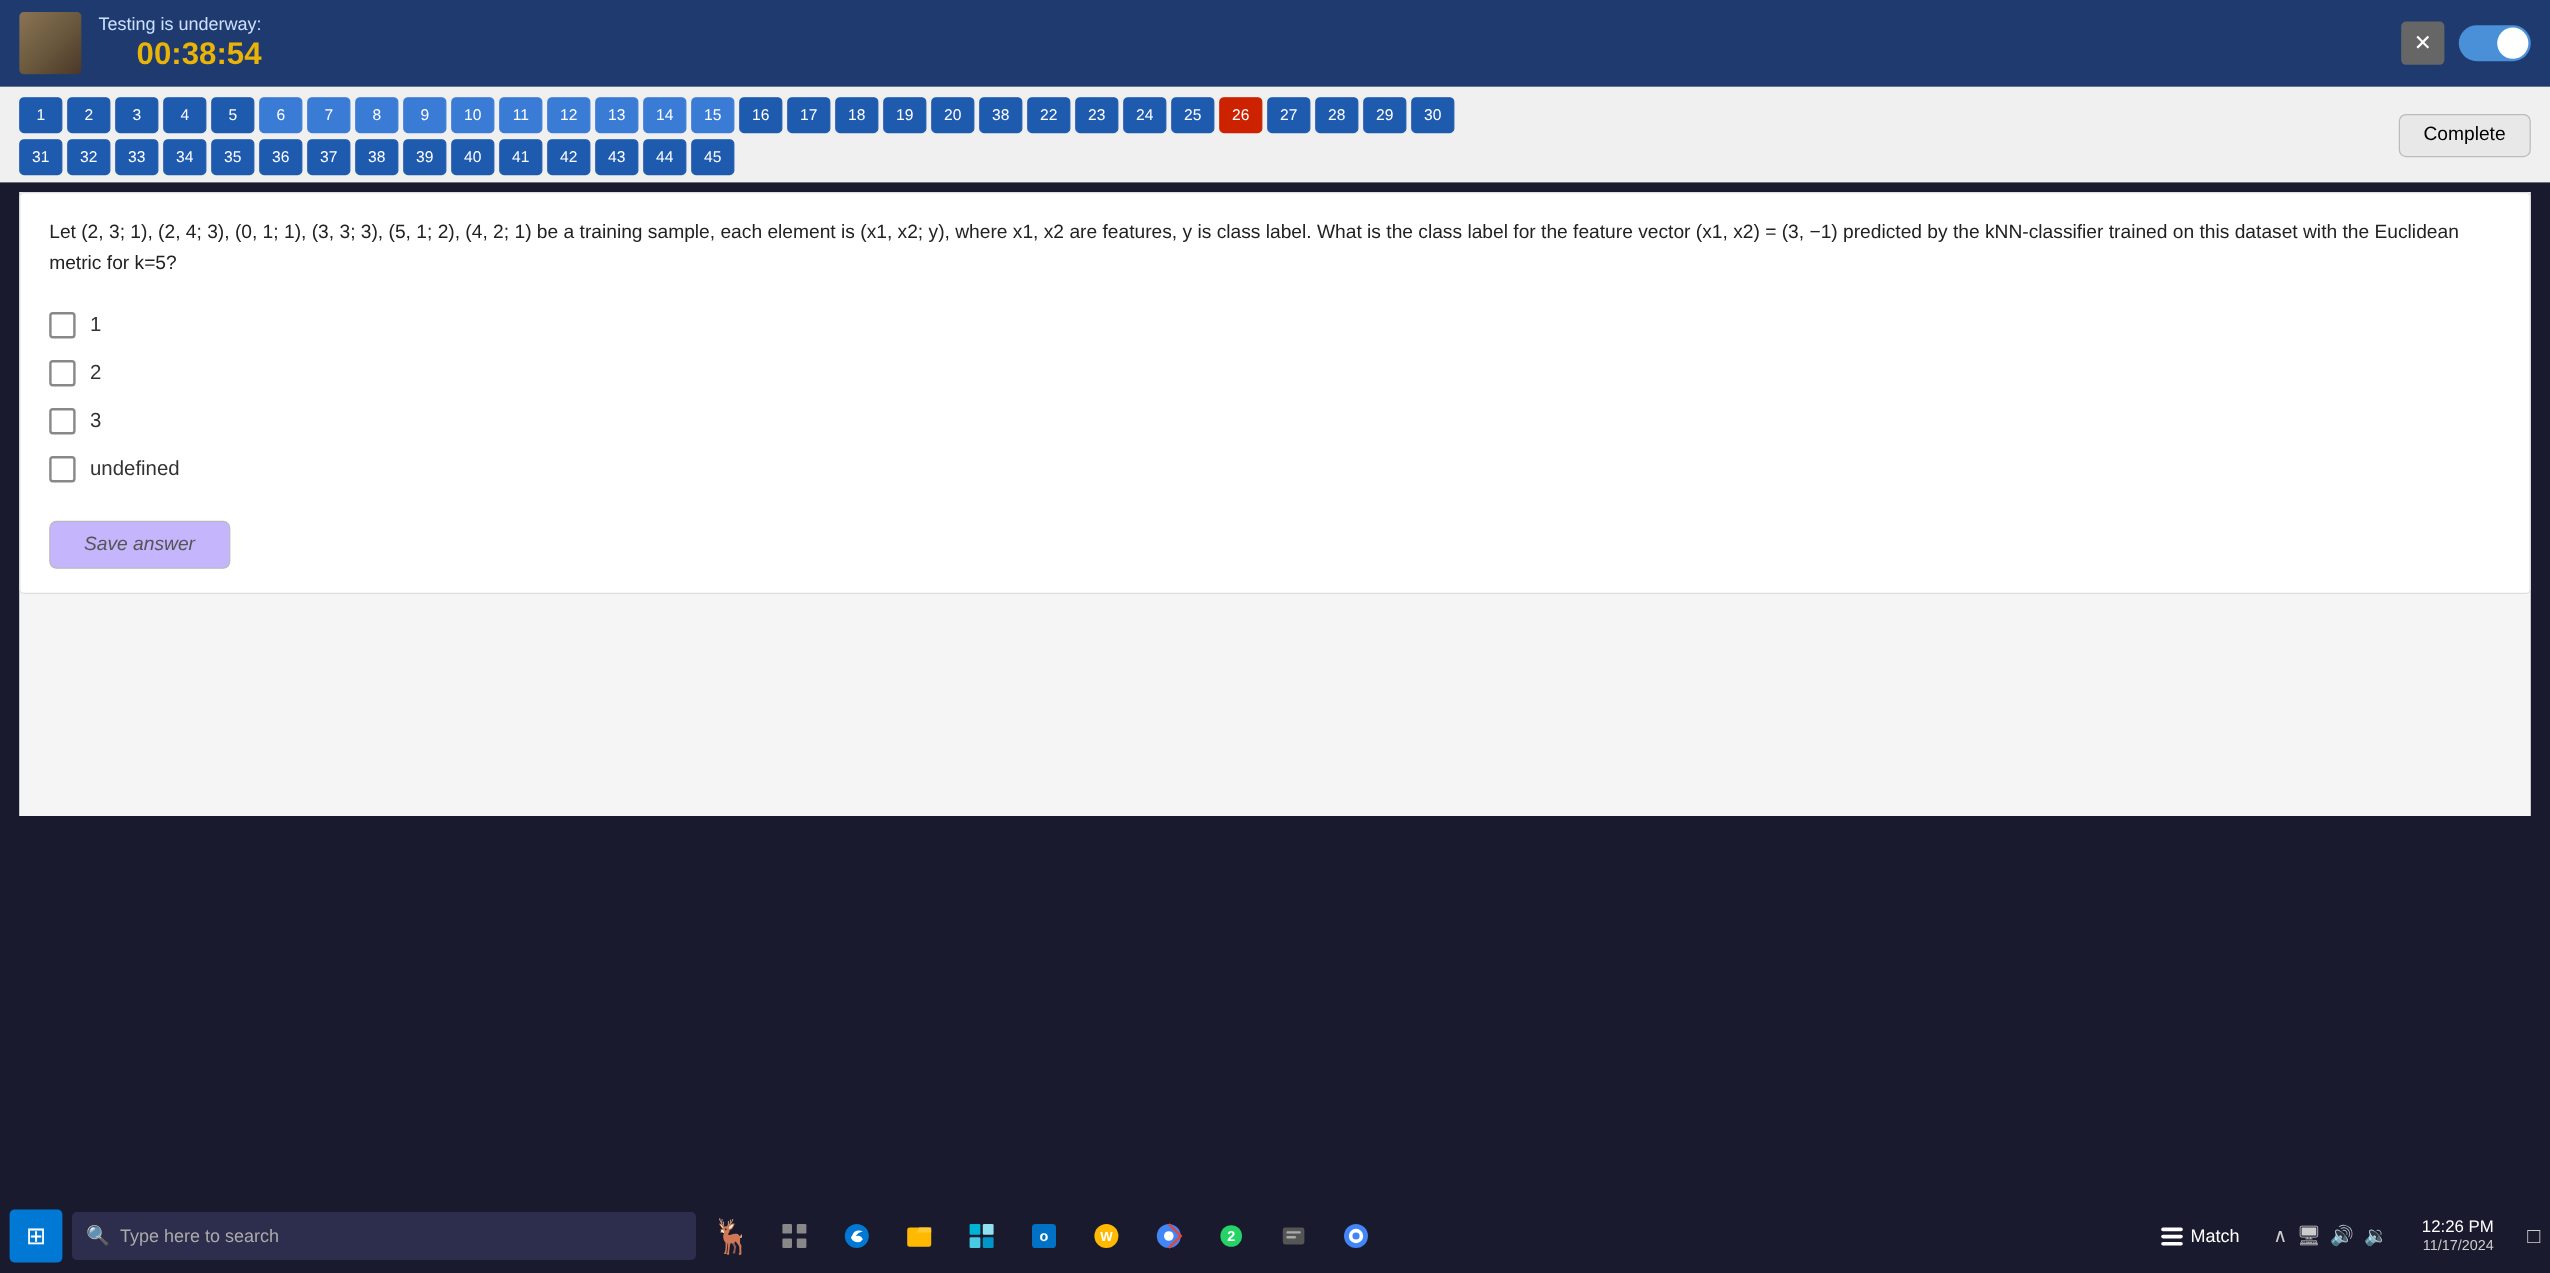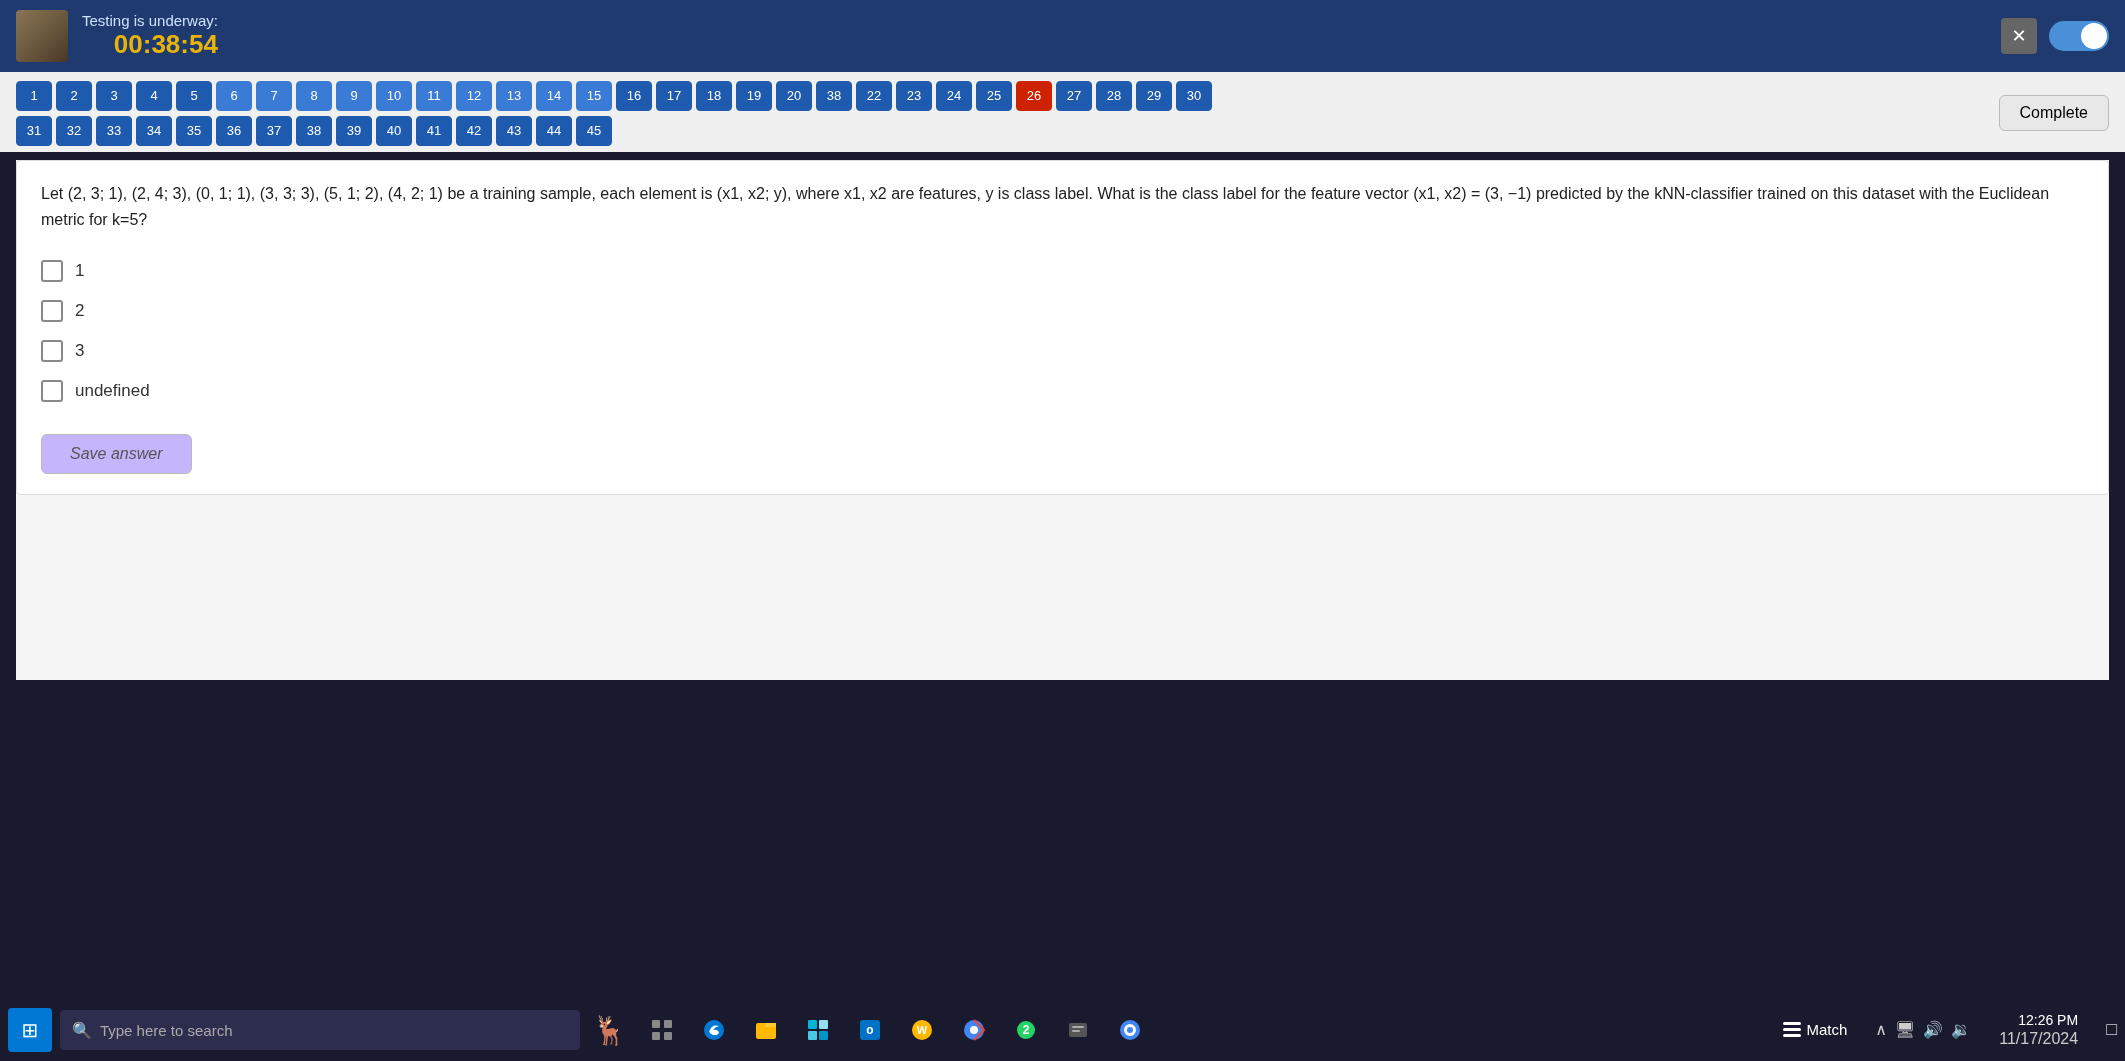--- a/index.html
+++ b/index.html
@@ -315,21 +315,21 @@
     }
     .clock {
       text-align: right;
       line-height: 1.3;
     }
     .clock-time {
       font-size: 14px;
       color: white;
     }
     .clock-date {
-      font-size: 16px;
+      font-size: 12px;
       color: #ccc;
     }
     .hp-logo {
       text-align: center;
       position: absolute;
       bottom: 4px;
       left: 50%;
       transform: translateX(-50%);
       color: #999;
       font-size: 13px;

